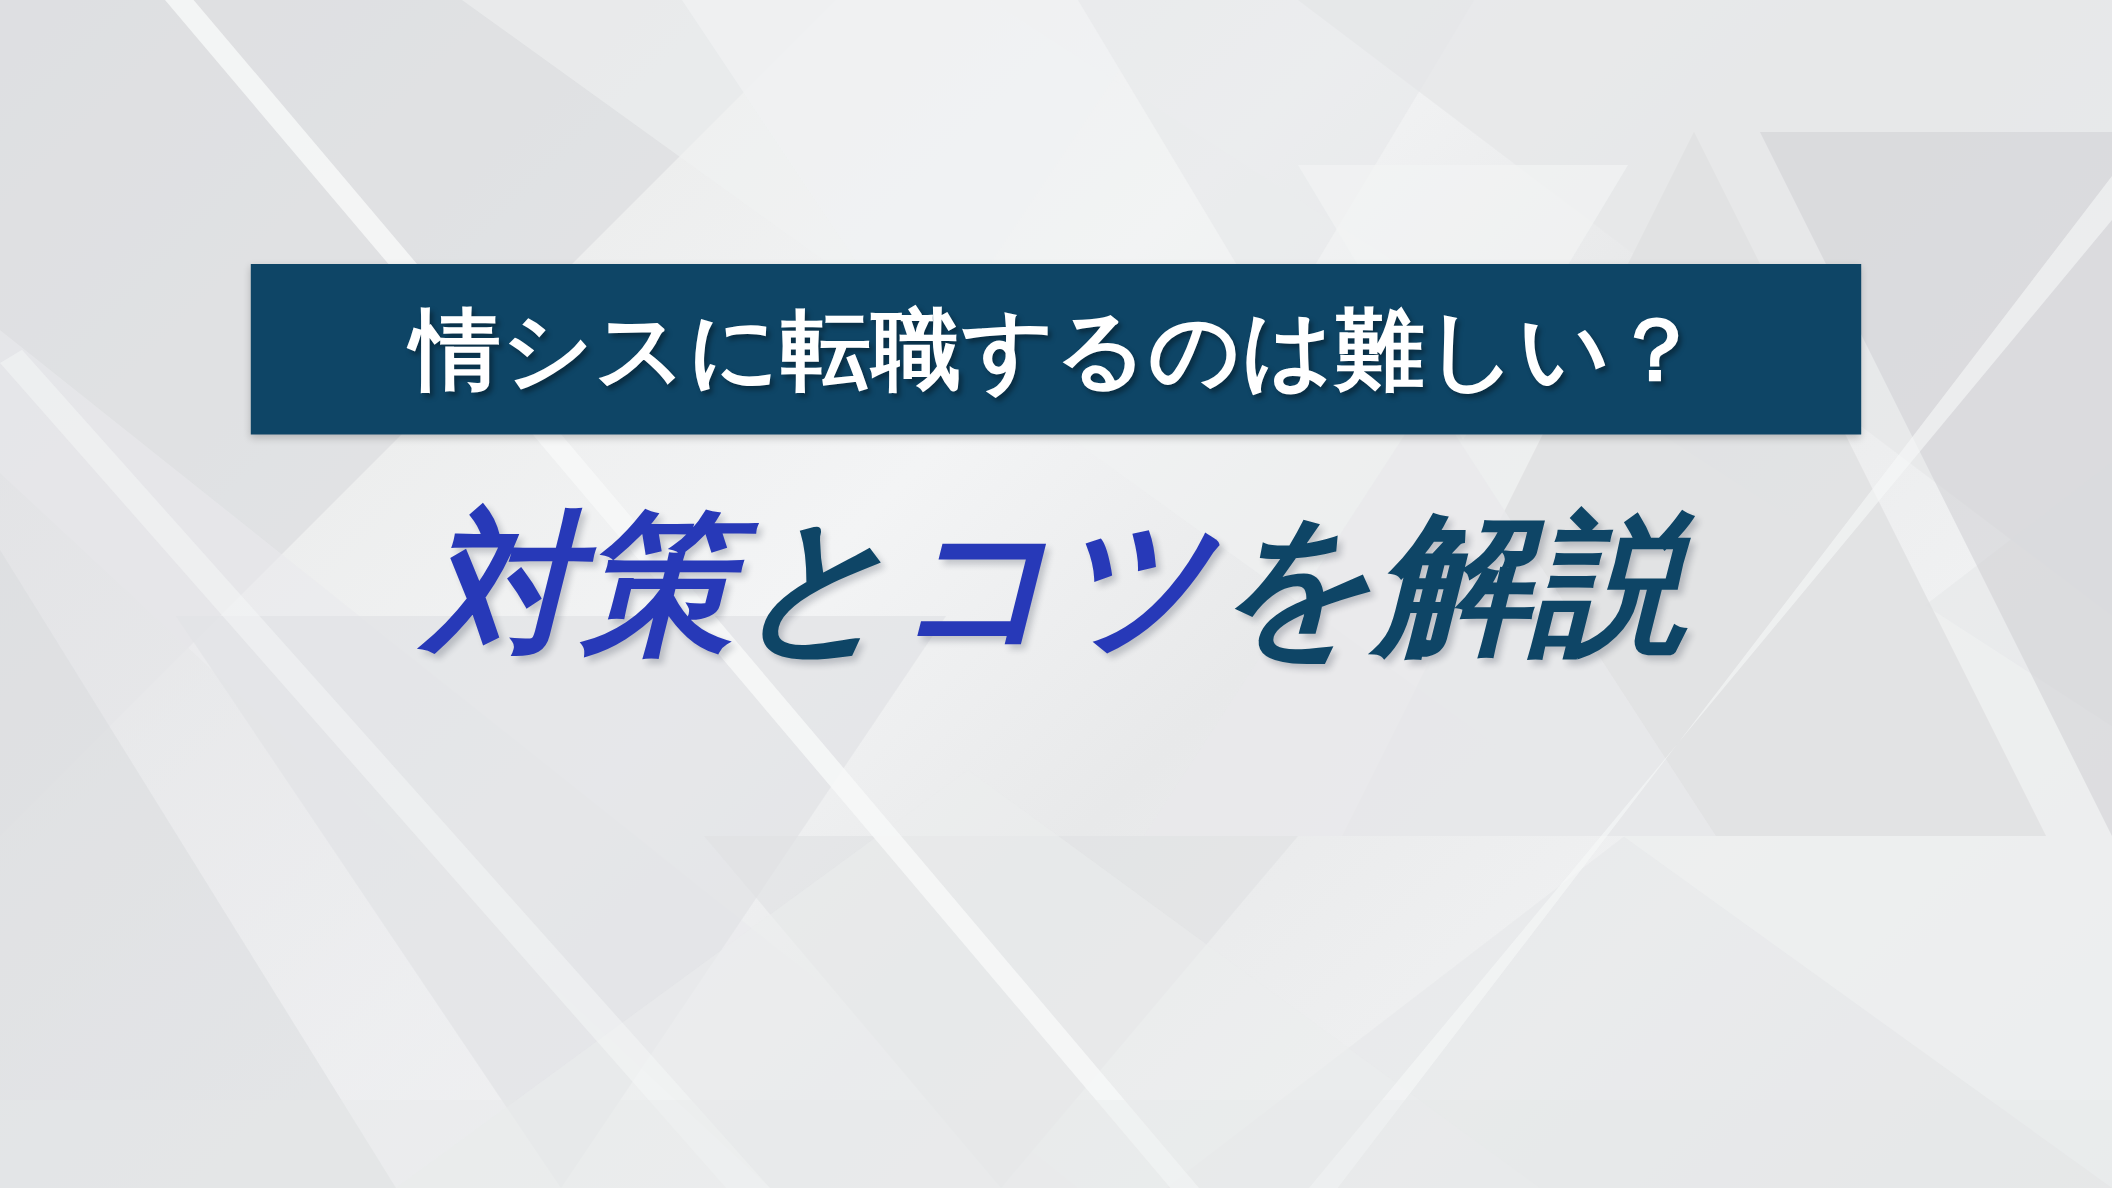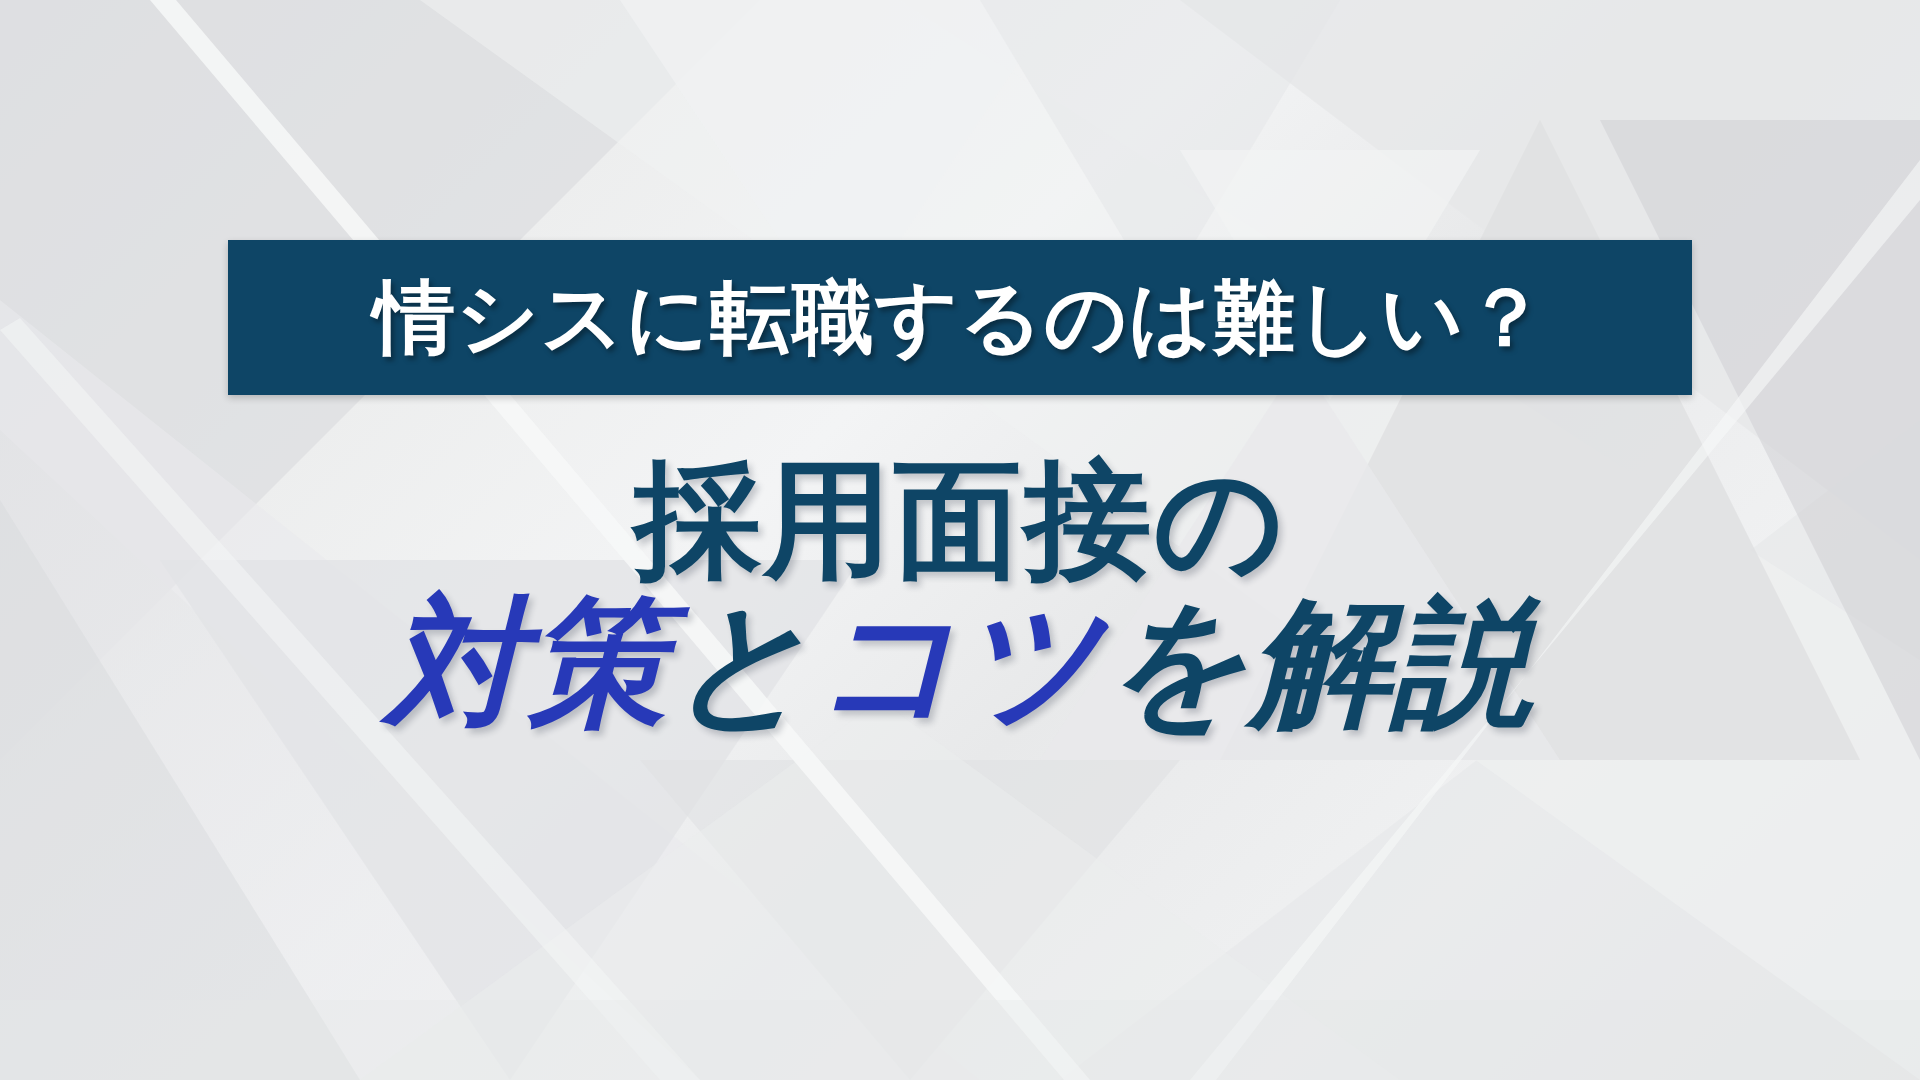--- a/index.html
+++ b/index.html
@@ -129,19 +129,18 @@
 
       <polygon points="0,1000 1920,1000 1920,1080 0,1080" fill="#e6e7e9" opacity="0.35"></polygon>
     </svg>
   </div>
 
   <div class="banner">
     <span class="banner-text">情シスに転職するのは難しい？</span>
   </div>
 
   <div class="headline">
-    <span class="hl-line hl-line-1">採用面接の</span>
     <span class="hl-line hl-line-2">
       <span class="seg-accent">対策</span><span class="seg-navy">と</span><span class="seg-accent">コツ</span><span class="seg-navy">を解説</span>
     </span>
   </div>
 
 </div>
 
 </body></html>

